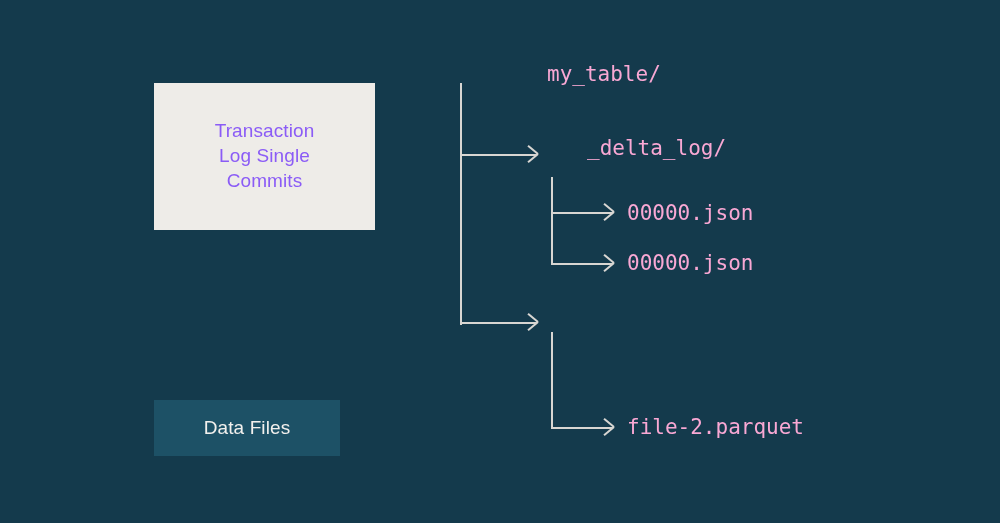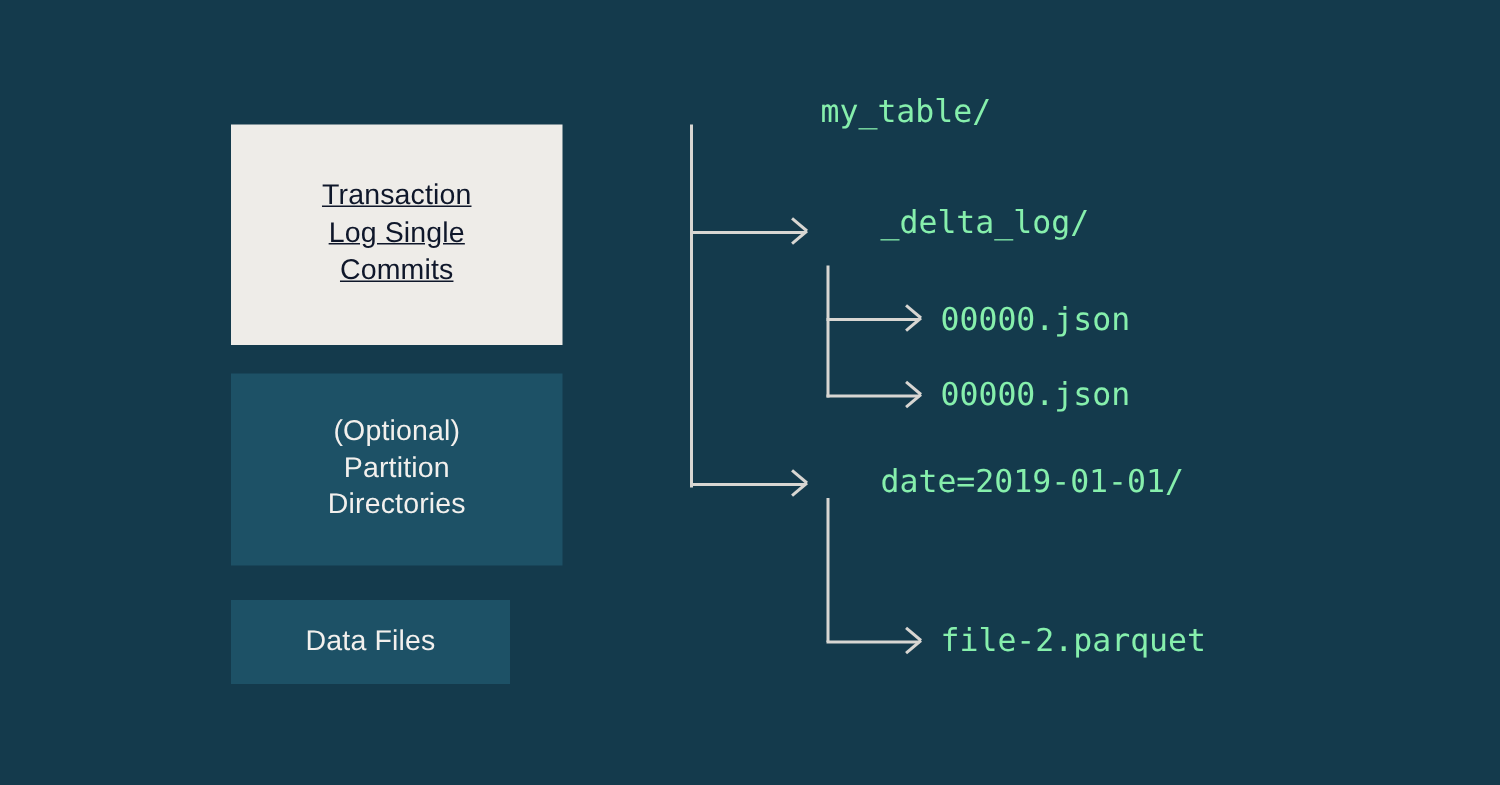--- a/index.html
+++ b/index.html
@@ -26,38 +26,37 @@
     line-height: 1.30;
     font-size: 19px;
     font-family: "Liberation Sans", sans-serif;
     letter-spacing: 0.1px;
     box-sizing: border-box;
     padding: 4px 8px;
     white-space: pre-line;
   }
   .legend-box.light {
     background: #eeece8;
-    color: #0f172a;
-    text-decoration: underline;
+    color: #8b5cf6;
   }
   .legend-box.teal {
     background: #1d5166;
     color: #f2f0ed;
   }
 
   #legend-box-transaction-log { left: 154px; top: 83px;  width: 221px; height: 147px; }
   #legend-box-partition-dirs  { left: 154px; top: 249px; width: 221px; height: 128px; }
   #legend-box-data-files      { left: 154px; top: 400px; width: 186px; height: 56px;  }
 
   
   .tree-label {
     position: absolute;
     font-family: "DejaVu Sans Mono", "Liberation Mono", monospace;
     font-size: 21px;
-    color: #86efac;
+    color: #f9a8d4;
     white-space: pre;
     letter-spacing: 0px;
   }
 
   #tree-label-my-table     { left: 547px; top: 62px;  }
   #tree-label-delta-log    { left: 587px; top: 136px; }
   #tree-label-json-1       { left: 627px; top: 201px; }
   #tree-label-json-2       { left: 627px; top: 251px; }
   #tree-label-date-part    { left: 587px; top: 309px; }
   #tree-label-parquet      { left: 627px; top: 415px; }
@@ -122,23 +121,20 @@
 </style>
 </head>
 <body>
 
 <div id="canvas">
 
   <div id="legend-box-transaction-log" class="legend-box light">Transaction
 Log Single
 Commits</div>
 
-  <div id="legend-box-partition-dirs" class="legend-box teal">(Optional)
-Partition
-Directories</div>
 
   <div id="legend-box-data-files" class="legend-box teal">Data Files</div>
 
   <div id="tree-trunk-root" class="tree-vline"></div>
 
   <div id="tree-branch-delta" class="tree-hline"></div>
   <div id="tree-arrow-delta" class="tree-arrowhead"></div>
 
   <div id="tree-branch-date" class="tree-hline"></div>
   <div id="tree-arrow-date" class="tree-arrowhead"></div>
@@ -154,17 +150,16 @@
   <div id="tree-arrow-parquet" class="tree-arrowhead"></div>
 
   <div id="tree-label-my-table" class="tree-label">my_table/</div>
 
   <div id="tree-label-delta-log" class="tree-label">_delta_log/</div>
 
   <div id="tree-label-json-1" class="tree-label">00000.json</div>
 
   <div id="tree-label-json-2" class="tree-label">00000.json</div>
 
-  <div id="tree-label-date-part" class="tree-label">date=2019-01-01/</div>
 
   <div id="tree-label-parquet" class="tree-label">file-2.parquet</div>
 
 </div>
 
 </body></html>

